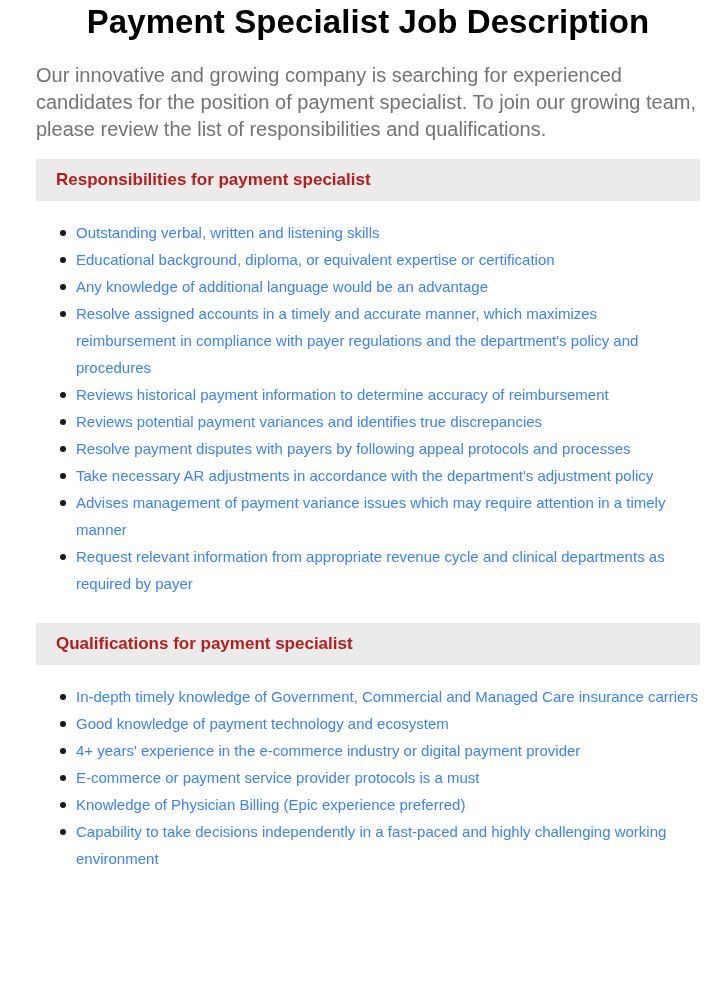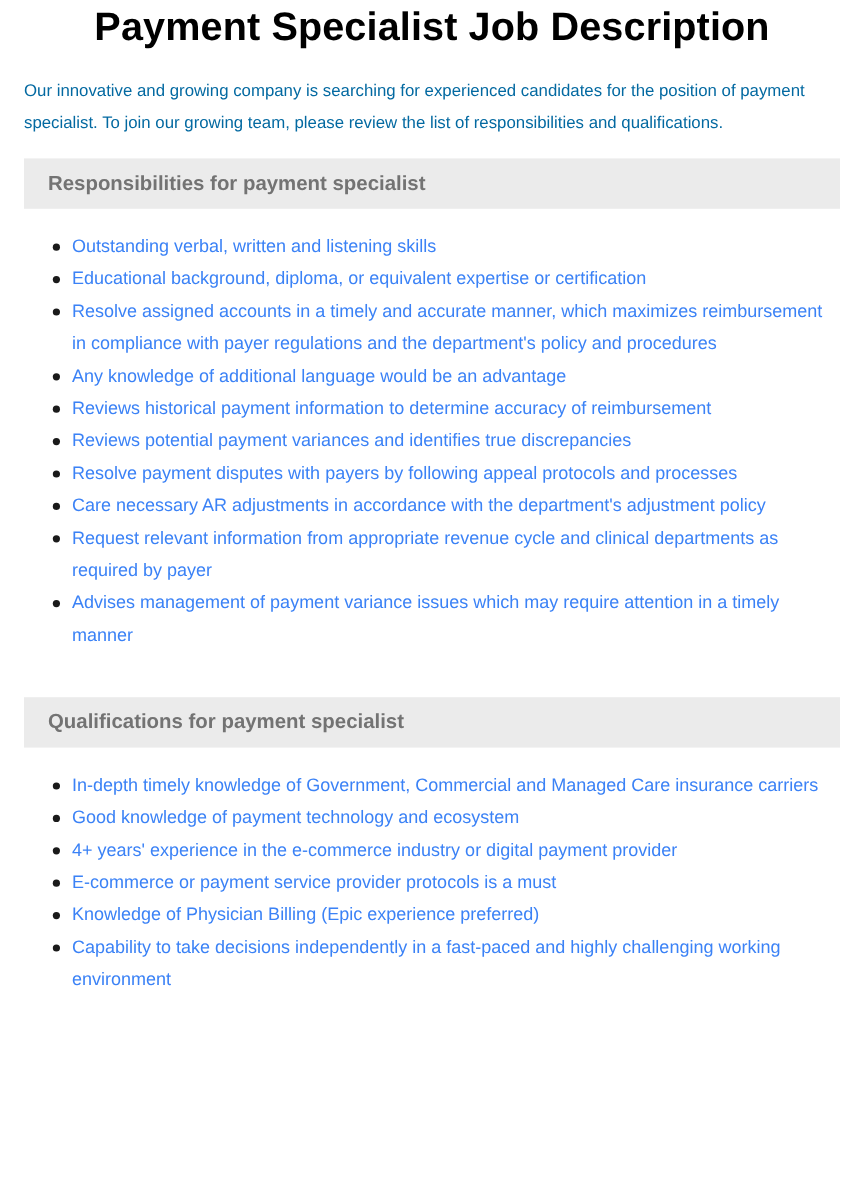--- a/index.html
+++ b/index.html
@@ -3,47 +3,47 @@
   <meta charset="utf-8">
   <style>
     html, body { margin: 0; padding: 0; background: #ffffff; }
     body {
       width: 720px;
       height: 1003px;
       overflow: hidden;
       font-family: "Liberation Sans", "DejaVu Sans", sans-serif;
       color: #1a1a1a;
     }
-    .page { padding: 0 20px 0 20px; }
+    .page { padding: 0 20px 0 36px; }
     h1 {
       margin: 0;
       padding-top: 2px;
       height: 44px;
       line-height: 40px;
       font-size: 33px;
       font-weight: bold;
       text-align: center;
       color: #000;
       letter-spacing: 0.1px;
     }
     .intro {
       margin: 16px 0 4px 0;
-      font-size: 14px;
+      font-size: 20px;
       line-height: 27px;
-      color: #0369a1;
+      color: #737373;
     }
     .section-heading {
       margin: 16px 0 0 0;
       height: 42px;
       background: #ebebeb;
       padding: 0 0 0 20px;
       line-height: 42px;
       font-size: 17px;
       font-weight: bold;
-      color: #737373;
+      color: #b91c1c;
       box-sizing: border-box;
     }
     ul.items {
       margin: 18px 0 0 0;
       padding: 0 0 0 40px;
       list-style: none;
     }
     ul.items li {
       position: relative;
       font-size: 15px;
@@ -66,33 +66,33 @@
 <body>
 
 <div class="page">
   <h1>Payment Specialist Job Description</h1>
   <p class="intro">Our innovative and growing company is searching for experienced candidates for the position of payment specialist. To join our growing team, please review the list of responsibilities and qualifications.</p>
 
   <div class="section-heading">Responsibilities for payment specialist</div>
   <ul class="items">
     <li>Outstanding verbal, written and listening skills</li>
     <li>Educational background, diploma, or equivalent expertise or certification</li>
+    <li>Any knowledge of additional language would be an advantage</li>
     <li>Resolve assigned accounts in a timely and accurate manner, which maximizes reimbursement in compliance with payer regulations and the department's policy and procedures</li>
-    <li>Any knowledge of additional language would be an advantage</li>
     <li>Reviews historical payment information to determine accuracy of reimbursement</li>
     <li>Reviews potential payment variances and identifies true discrepancies</li>
     <li>Resolve payment disputes with payers by following appeal protocols and processes</li>
-    <li>Care necessary AR adjustments in accordance with the department's adjustment policy</li>
+    <li>Take necessary AR adjustments in accordance with the department's adjustment policy</li>
+    <li>Advises management of payment variance issues which may require attention in a timely manner</li>
     <li>Request relevant information from appropriate revenue cycle and clinical departments as required by payer</li>
-    <li>Advises management of payment variance issues which may require attention in a timely manner</li>
   </ul>
 
   <div class="section-gap"></div>
 
-  <div class="section-heading" style="margin-top:20px;">Qualifications for payment specialist</div>
+  <div class="section-heading" style="margin-top:8px;">Qualifications for payment specialist</div>
   <ul class="items">
     <li>In-depth timely knowledge of Government, Commercial and Managed Care insurance carriers</li>
     <li>Good knowledge of payment technology and ecosystem</li>
     <li>4+ years' experience in the e-commerce industry or digital payment provider</li>
     <li>E-commerce or payment service provider protocols is a must</li>
     <li>Knowledge of Physician Billing (Epic experience preferred)</li>
     <li>Capability to take decisions independently in a fast-paced and highly challenging working environment</li>
   </ul>
 </div>
 

